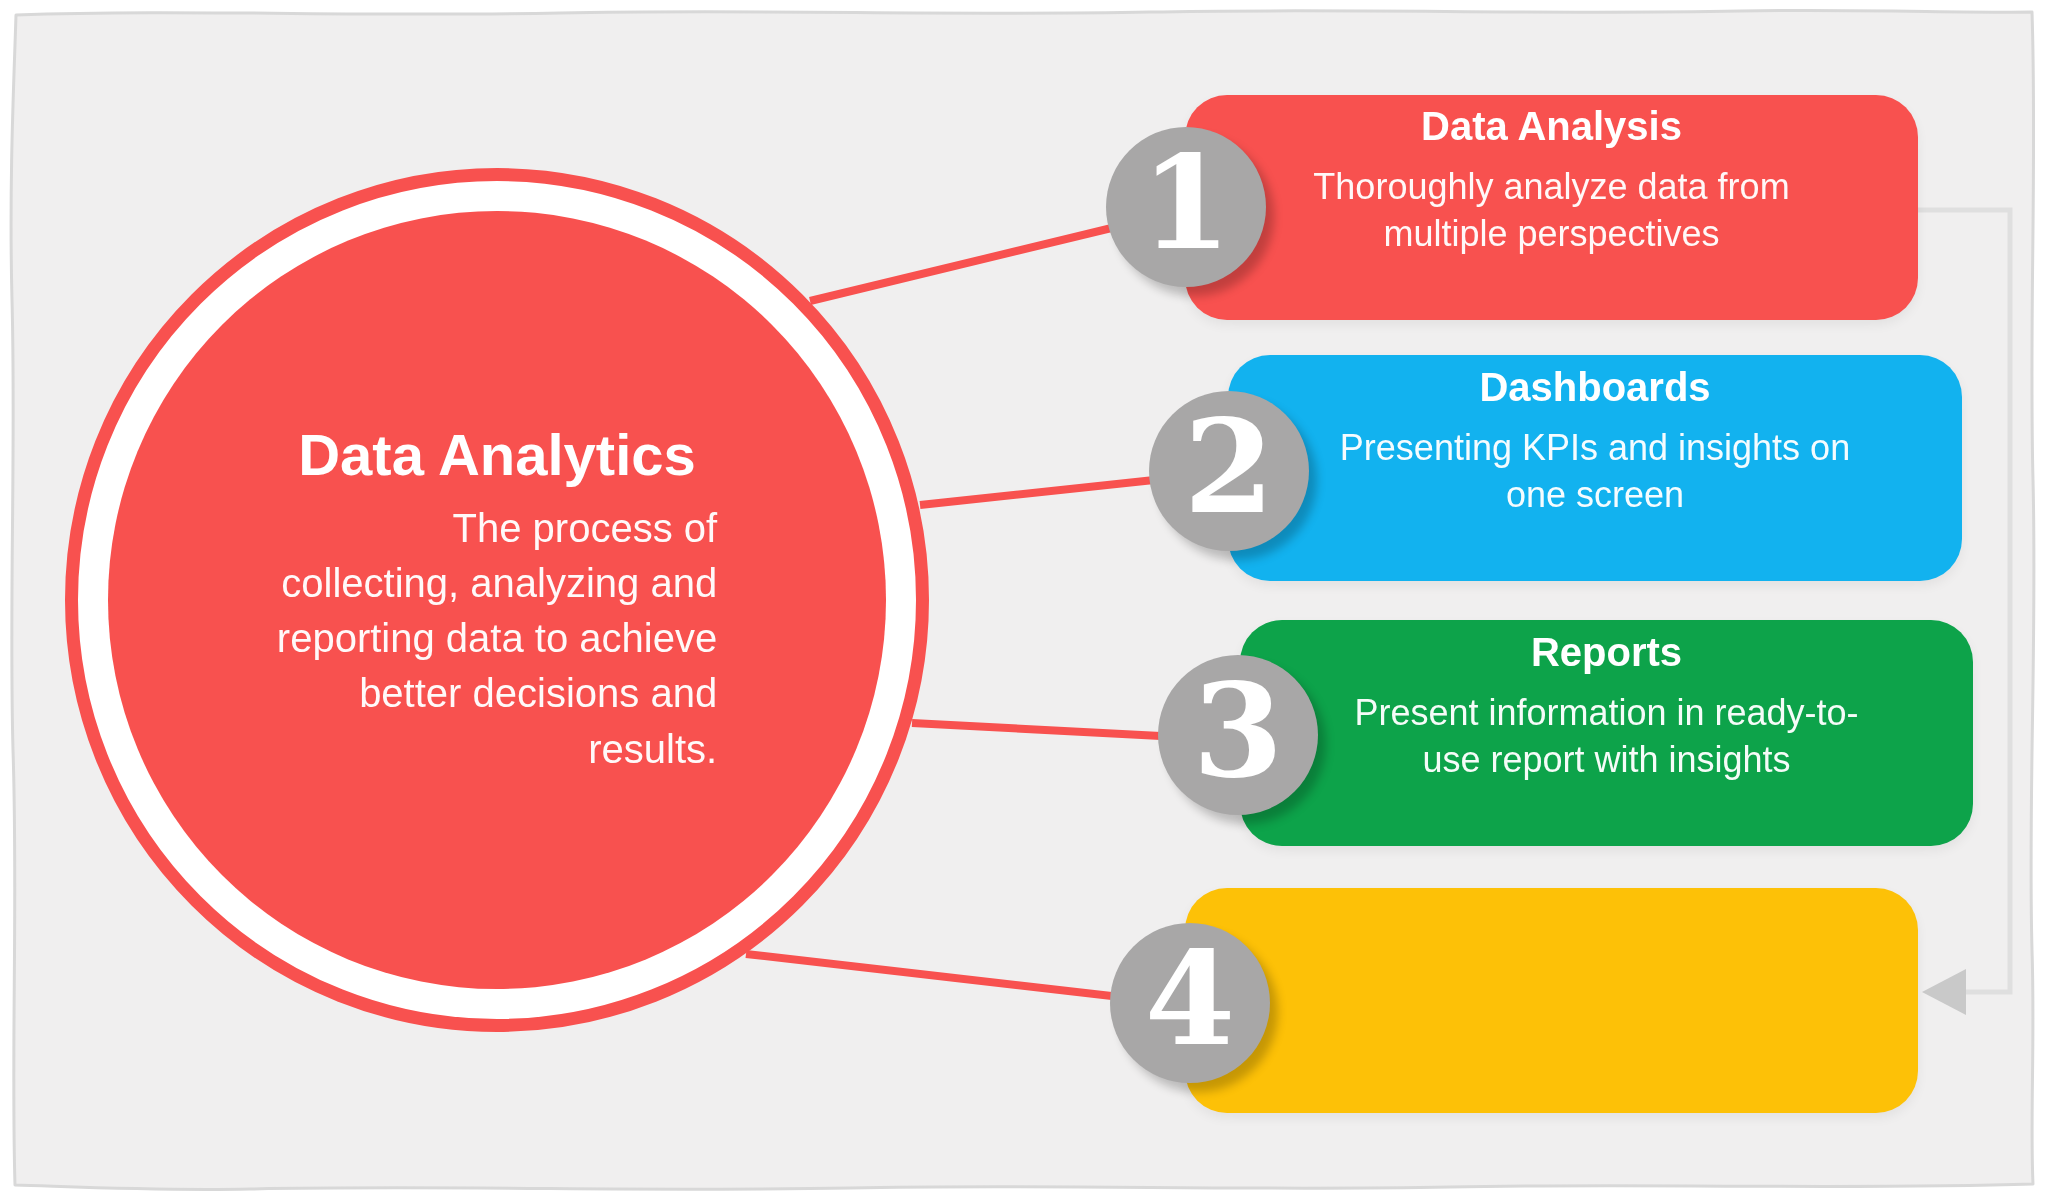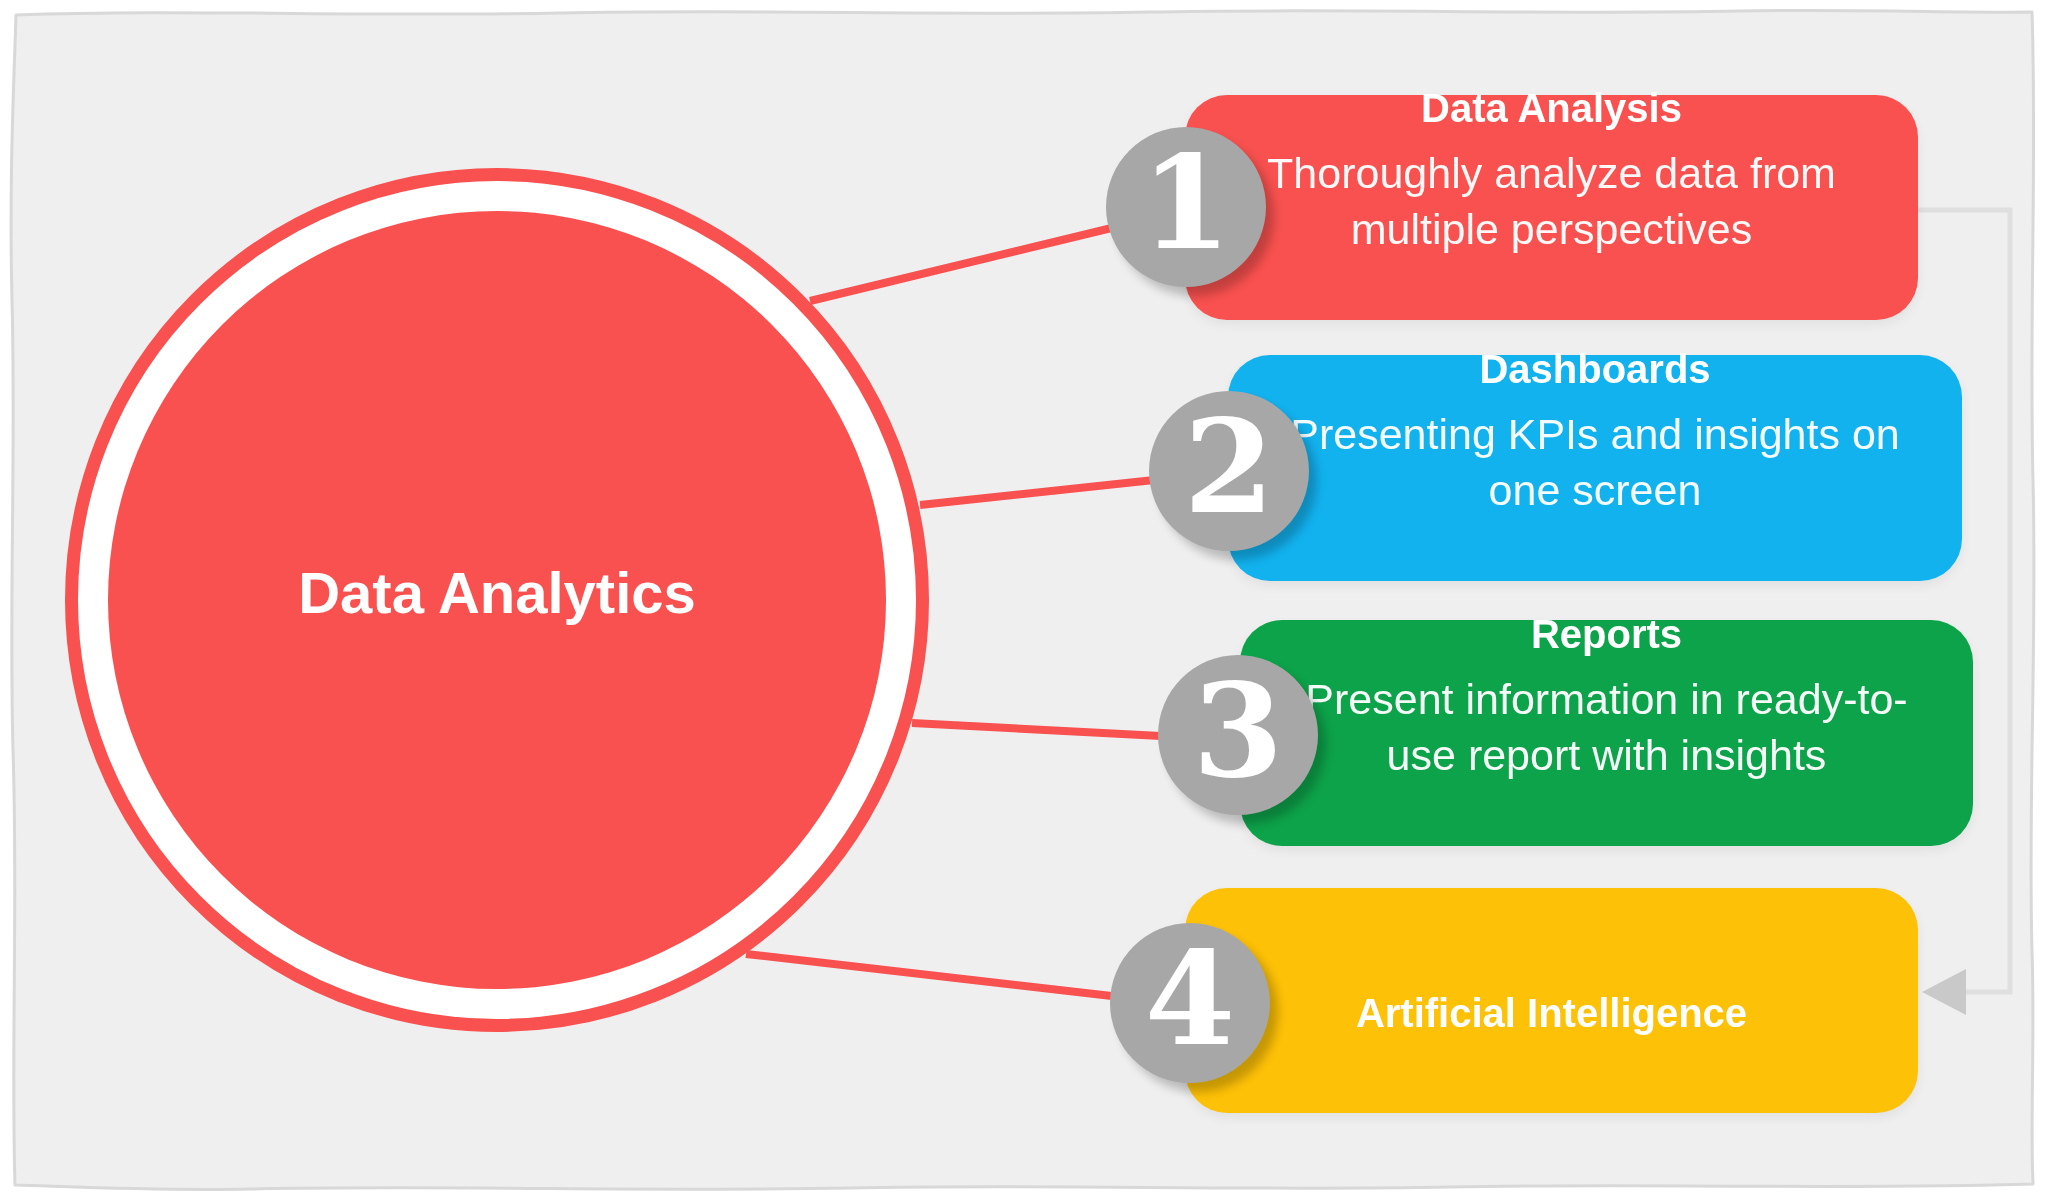--- a/index.html
+++ b/index.html
@@ -70,21 +70,21 @@
     z-index: 2;
     box-shadow: 0 5px 12px rgba(0,0,0,0.06);
   }
   .card-title {
     font-size: 40px;
     font-weight: 700;
     line-height: 1.2;
     margin-bottom: 14px;
   }
   .card-desc {
-    font-size: 43px;
+    font-size: 36px;
     font-weight: 400;
     line-height: 1.3;
     white-space: pre-line;
     color: rgba(255,255,255,0.96);
   }
   .card-1 { left: 1185px; top:  95px; width: 733px; height: 225px; }
   .card-2 { left: 1228px; top: 355px; width: 734px; height: 226px; }
   .card-3 { left: 1240px; top: 620px; width: 733px; height: 226px; }
   .card-4 { left: 1185px; top: 888px; width: 733px; height: 225px; }
   
@@ -140,40 +140,44 @@
       <line x1="810" y1="301" x2="1186" y2="210"></line>
       <line x1="920" y1="505" x2="1229" y2="472"></line>
       <line x1="912" y1="723" x2="1238" y2="740"></line>
       <line x1="746" y1="954" x2="1190" y2="1005"></line>
     </g>
   </svg>
 
   <div class="center-circle">
     <div class="center-inner">
       <div class="center-title">Data Analytics</div>
+      <div class="center-desc">The process of
+collecting, analyzing and
+reporting data to achieve
+better decisions and
+results.</div>
     </div>
   </div>
 
   <div class="card card-1" style="background: rgb(248, 81, 79);">
     <div class="card-title">Data Analysis</div>
     <div class="card-desc">Thoroughly analyze data from
 multiple perspectives</div>
   </div>
   <div class="card card-3" style="background: rgb(13, 163, 74);">
     <div class="card-title">Reports</div>
     <div class="card-desc">Present information in ready-to-
 use report with insights</div>
   </div>
   <div class="card card-2" style="background: rgb(18, 178, 239);">
     <div class="card-title">Dashboards</div>
     <div class="card-desc">Presenting KPIs and insights on
 one screen</div>
   </div>
   <div class="card card-4" style="background: rgb(253, 193, 7);">
-    <div class="card-title">Artificial Intelligence</div>
   </div>
 
   <div class="badge badge-1" style="background: rgb(168, 167, 167);">1</div>
   <div class="badge badge-2" style="background: rgb(168, 167, 167);">2</div>
   <div class="badge badge-3" style="background: rgb(168, 167, 167);">3</div>
   <div class="badge badge-4" style="background: rgb(168, 167, 167);">4</div>
 
 </div>
 
 </body></html>

